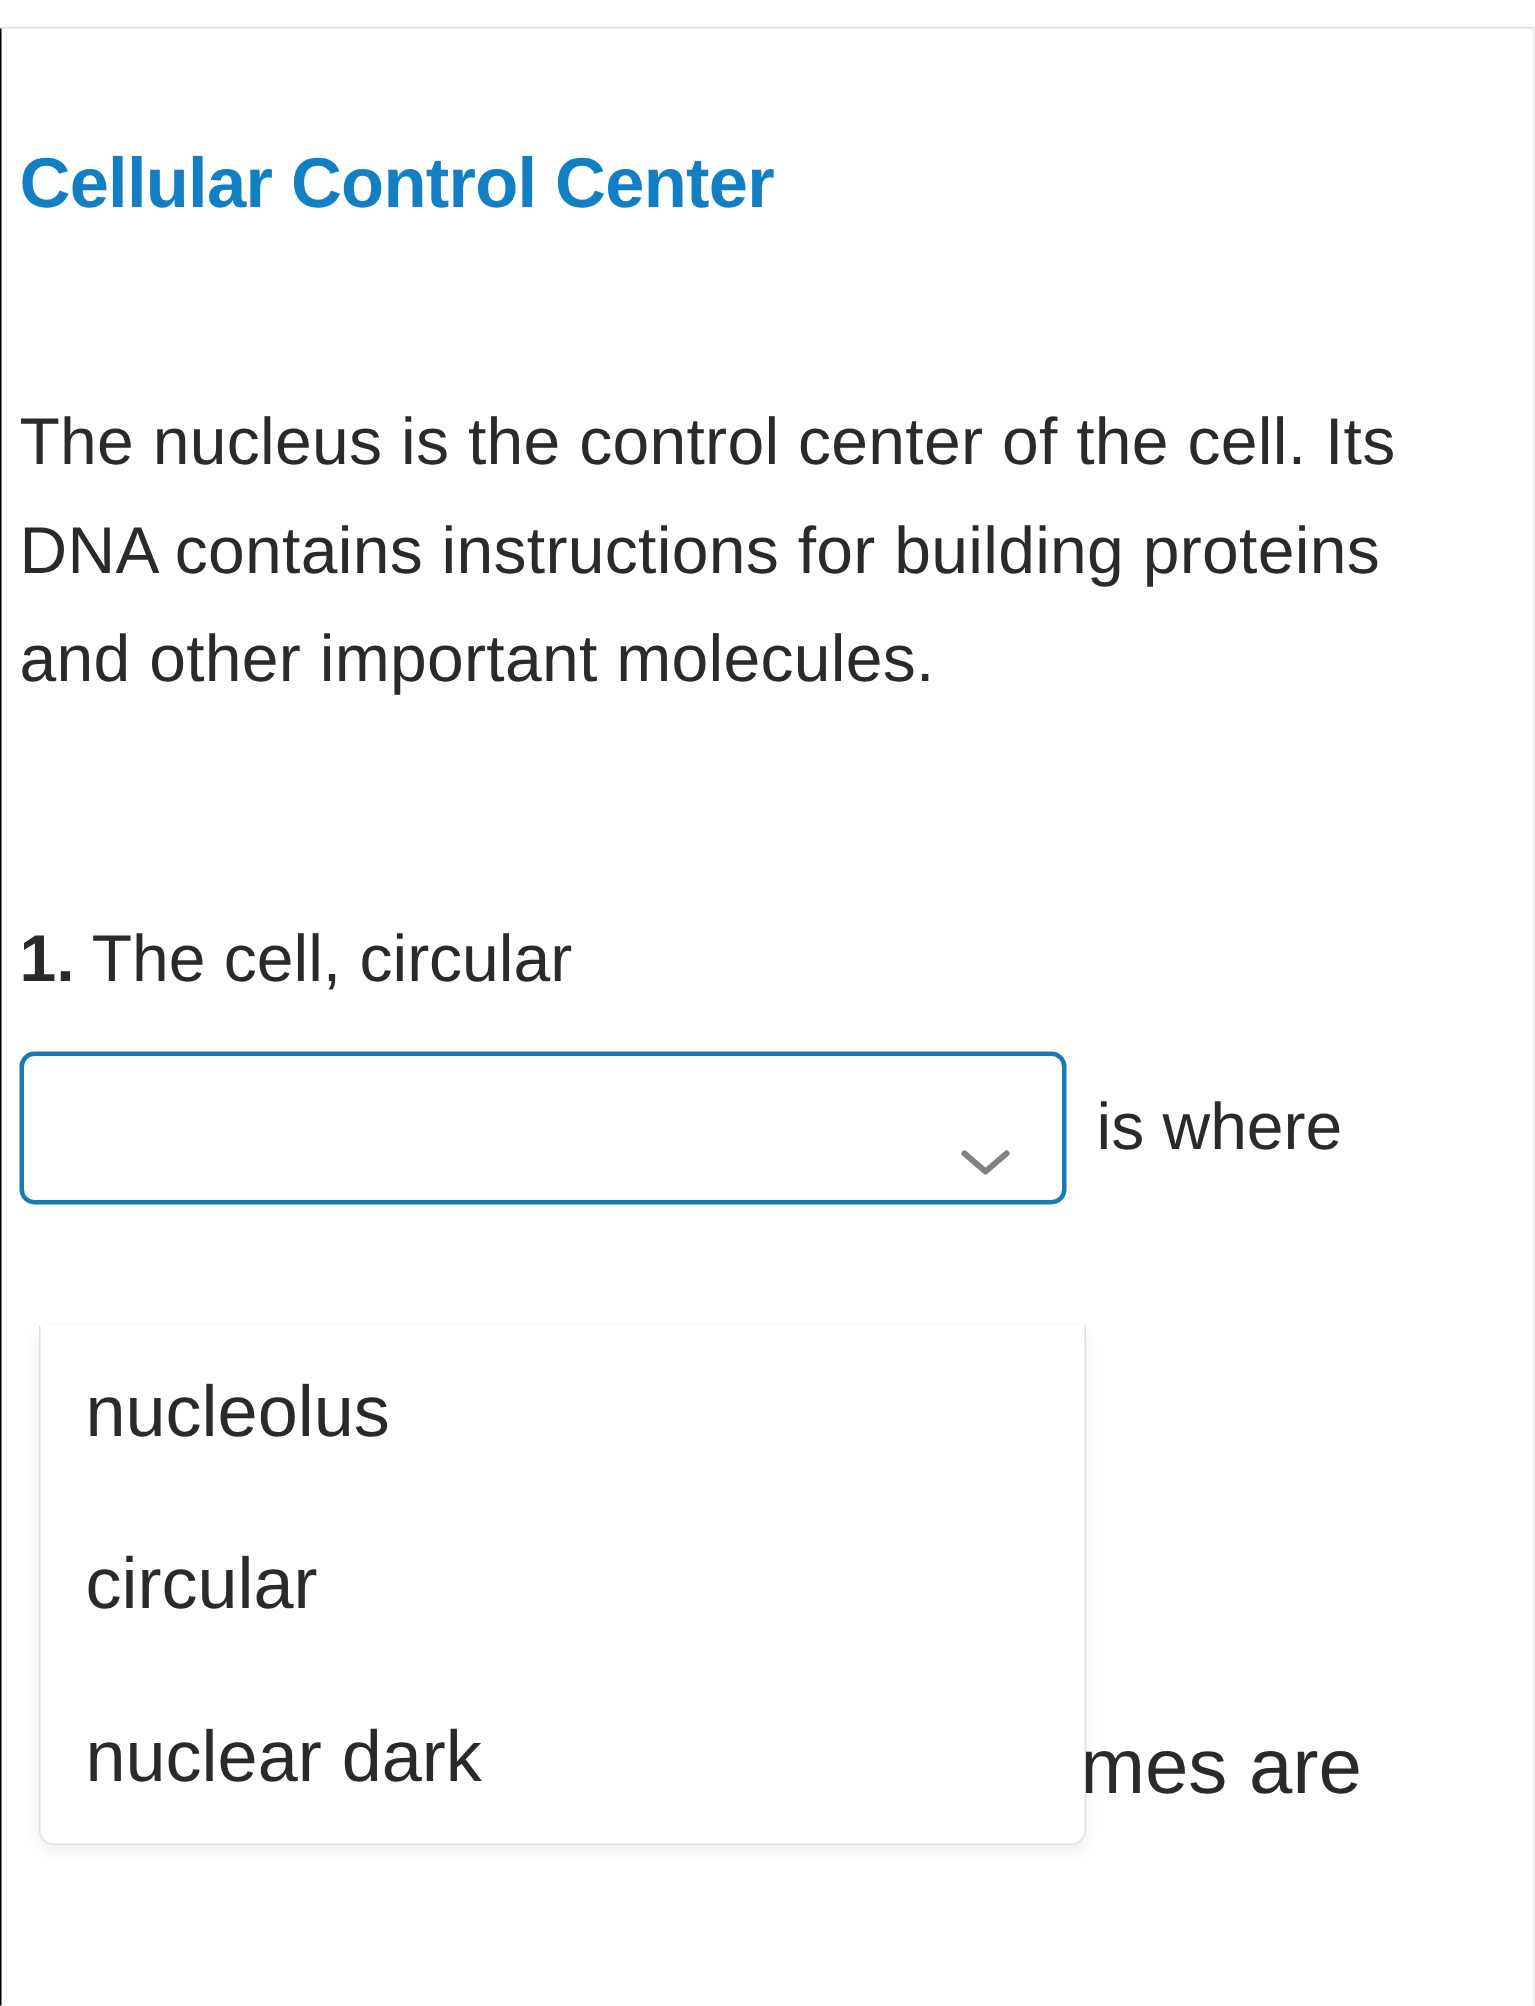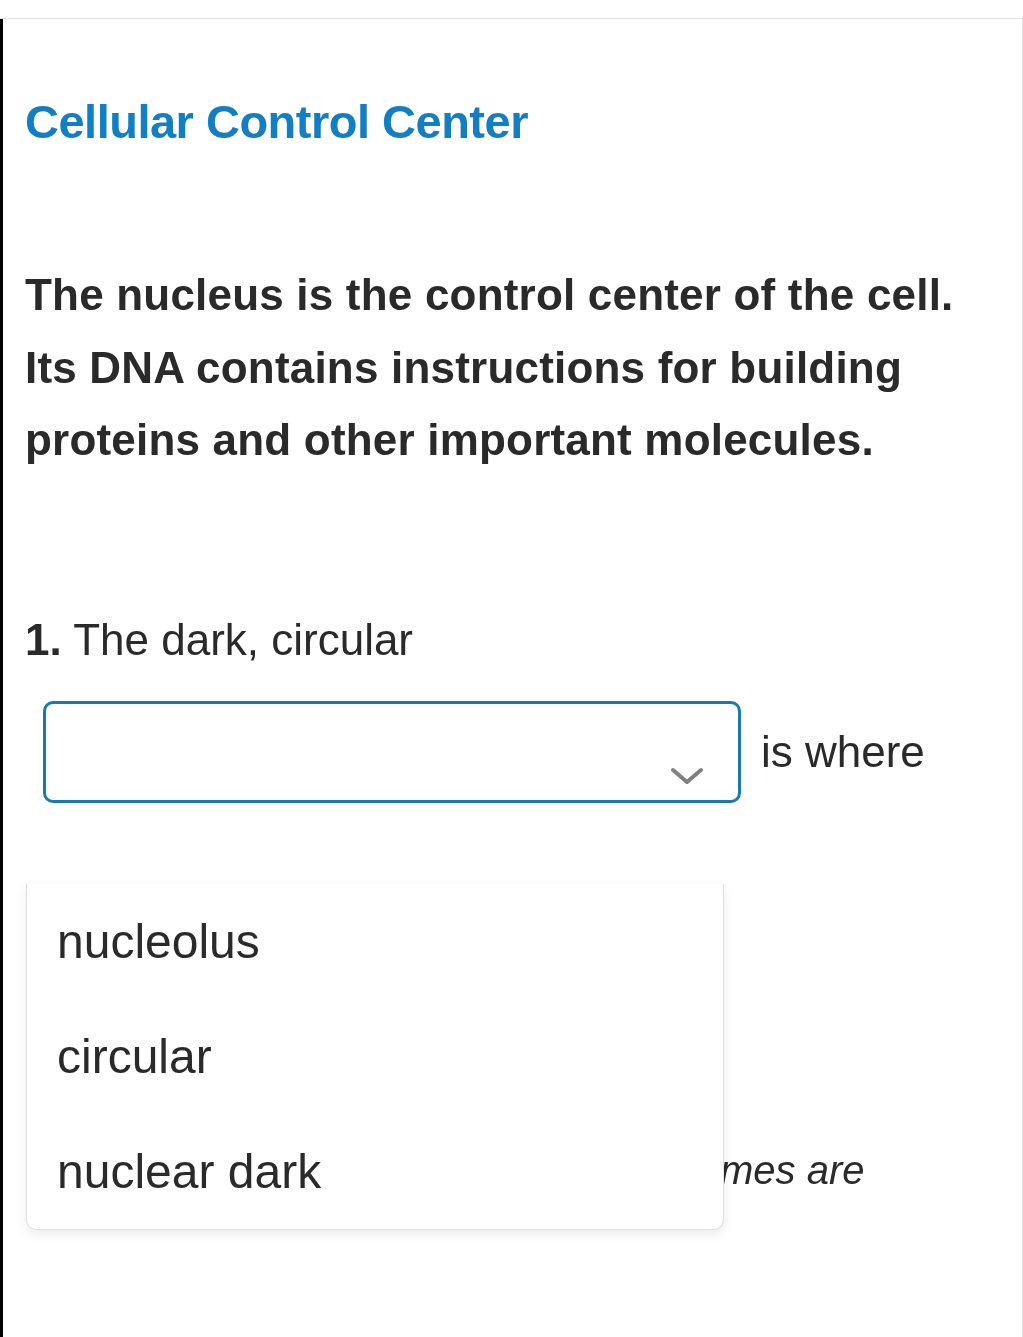--- a/index.html
+++ b/index.html
@@ -20,43 +20,43 @@
     .top-border {
       width: 100%;
       height: 1px;
       background: #e0e0e0;
       position: absolute;
       top: 18px;
       left: 0;
     }
     
     .content-container {
-      border-left: 3px solid #000000;
+      border-left: 1px solid #000000;
       border-right: 1px solid #e8e8e8;
       position: absolute;
       top: 19px;
       left: 0;
       right: 0;
       bottom: 0;
-      padding: 75px 26px 0 22px;
+      padding: 75px 26px 0 12px;
     }
     
     .section-heading {
       color: #127fc4;
       font-size: 47px;
       font-weight: 700;
       letter-spacing: -0.5px;
       margin-bottom: 110px;
     }
     
     .intro-paragraph {
       font-size: 44px;
       line-height: 1.65;
       color: #2a2a2a;
-      font-weight: 700;
+      font-weight: 400;
       margin-bottom: 130px;
       letter-spacing: 0.2px;
     }
     
     .question-block {
       font-size: 44px;
       line-height: 1.5;
       color: #2a2a2a;
       position: relative;
     }
@@ -68,21 +68,20 @@
     .question-line1 {
       margin-bottom: 28px;
       white-space: nowrap;
     }
     
     .inline-row {
       display: flex;
       align-items: center;
       gap: 20px;
       margin-bottom: 10px;
-      margin-left: 18px;
     }
     
     .dropdown-select {
       width: 698px;
       height: 102px;
       border: 3px solid #1878b8;
       border-radius: 10px;
       background: #ffffff;
       padding: 0 24px;
       font-size: 40px;
@@ -129,42 +128,41 @@
       padding: 30px 30px;
       font-size: 48px;
       color: #2a2a2a;
       cursor: pointer;
     }
     
     .background-text {
       position: absolute;
       top: 1148px;
       left: 720px;
-      font-size: 40px;
+      font-size: 52px;
       color: #2a2a2a;
       white-space: nowrap;
       z-index: 5;
-      font-style: italic;
     }
   </style>
 </head>
 <body>
 
 <div class="top-border"></div>
 
 <div class="content-container">
 
   <h2 class="section-heading">Cellular Control Center</h2>
 
   <p class="intro-paragraph">The nucleus is the control center of the cell. Its DNA contains instructions for building proteins and other important molecules.</p>
 
   <div class="question-block">
     <div class="question-line1">
       <span class="question-number">1.</span>
-      <span>The dark, circular</span>
+      <span>The cell, circular</span>
     </div>
 
     <div class="inline-row">
       <div class="dropdown-select">
         <span class="chevron-icon">
           <svg viewBox="0 0 34 20" fill="none" stroke="#808080" stroke-width="4" stroke-linecap="round" stroke-linejoin="round">
             <polyline points="3,4 17,16 31,4"></polyline>
           </svg>
         </span>
       </div>

